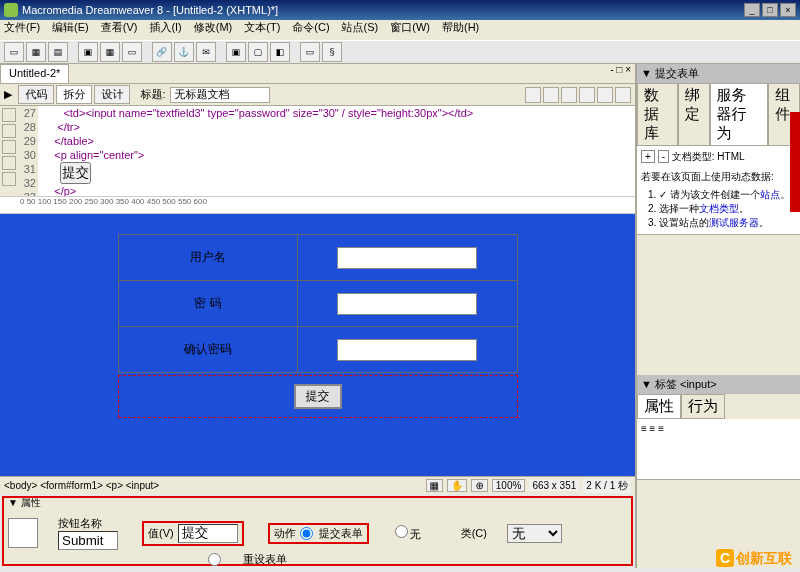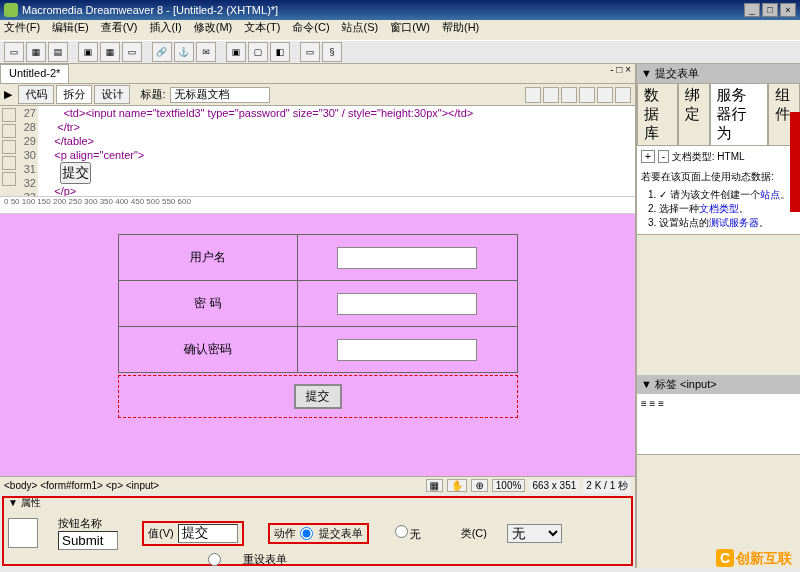--- a/index.html
+++ b/index.html
@@ -40,24 +40,24 @@
 
 
 .code { background: #fff; height: 90px; font-family: "Courier New", monospace; font-size: 11px; display: flex; overflow: hidden; }
 .gutter { width: 20px; background: #ece9d8; color: #666; text-align: right; padding-right: 2px; line-height: 14px; }
 .codelines { flex: 1; line-height: 14px; white-space: pre; padding-left: 4px; }
 .codelines .sel { background: #316ac5; color: #fff; }
 .codeicons { width: 18px; background: #ece9d8; }
 .codeicons span { display: block; width: 14px; height: 14px; margin: 2px auto; border: 1px solid #aca899; }
 
 
-.ruler { background: #fff; height: 18px; border-top: 1px solid #ccc; border-bottom: 1px solid #ccc; font-size: 8px; color: #666; padding-left: 4px; overflow: hidden; white-space: nowrap; }
-
-
-.design { background: #f0abfc; flex: 1; padding: 20px 10px; overflow: hidden; position: relative; }
+.ruler { background: #fff; height: 18px; border-top: 1px solid #ccc; border-bottom: 1px solid #ccc; font-size: 8px; color: #666; padding-left: 20px; overflow: hidden; white-space: nowrap; }
+
+
+.design { background: #1d4ed8; flex: 1; padding: 20px 10px; overflow: hidden; position: relative; }
 .formtable { margin: 0 auto; border-collapse: collapse; width: 400px; }
 .formtable td { border: 1px solid #666; padding: 10px 8px; height: 46px; text-align: center; font-size: 12px; }
 .formtable td.lbl { width: 45%; }
 .formtable input { border: 1px solid #888; height: 22px; width: 140px; }
 .submitrow { border: 1px dashed #d00; width: 400px; margin: 2px auto 0; padding: 8px; text-align: center; }
 .submitbtn { border: 2px solid #888; background: #e0e0e0; padding: 2px 10px; font-size: 12px; }
 
 
 .tagsel { background: #ece9d8; height: 18px; font-size: 10px; display: flex; align-items: center; padding: 0 4px; border-top: 1px solid #aca899; }
 .tagsel .path span { color: #000; }
@@ -251,20 +251,24 @@
         <ol id="steps" style="margin-top:4px">
             <li>✓ 请为该文件创建一个<a>站点</a>。</li>
             <li>选择一种<a>文档类型</a>。</li>
             <li>设置站点的<a>测试服务器</a>。</li>
           </ol>
       </div>
     </div>
     <div style="height:140px"></div>
     <div class="panel">
       <div class="phead">▼ 标签 &lt;input&gt;</div>
+      <div class="ptabs" id="tagtabs">
+          <span class="act">属性</span>
+          <span>行为</span>
+        </div>
       <div class="pbody" style="height:60px">
         <span>≡  ≡  ≡</span>
       </div>
     </div>
   </div>
 </div>
 
 <div class="redside"></div>
 <div class="logo">
   <span class="c">C</span><span>创新互联</span>

